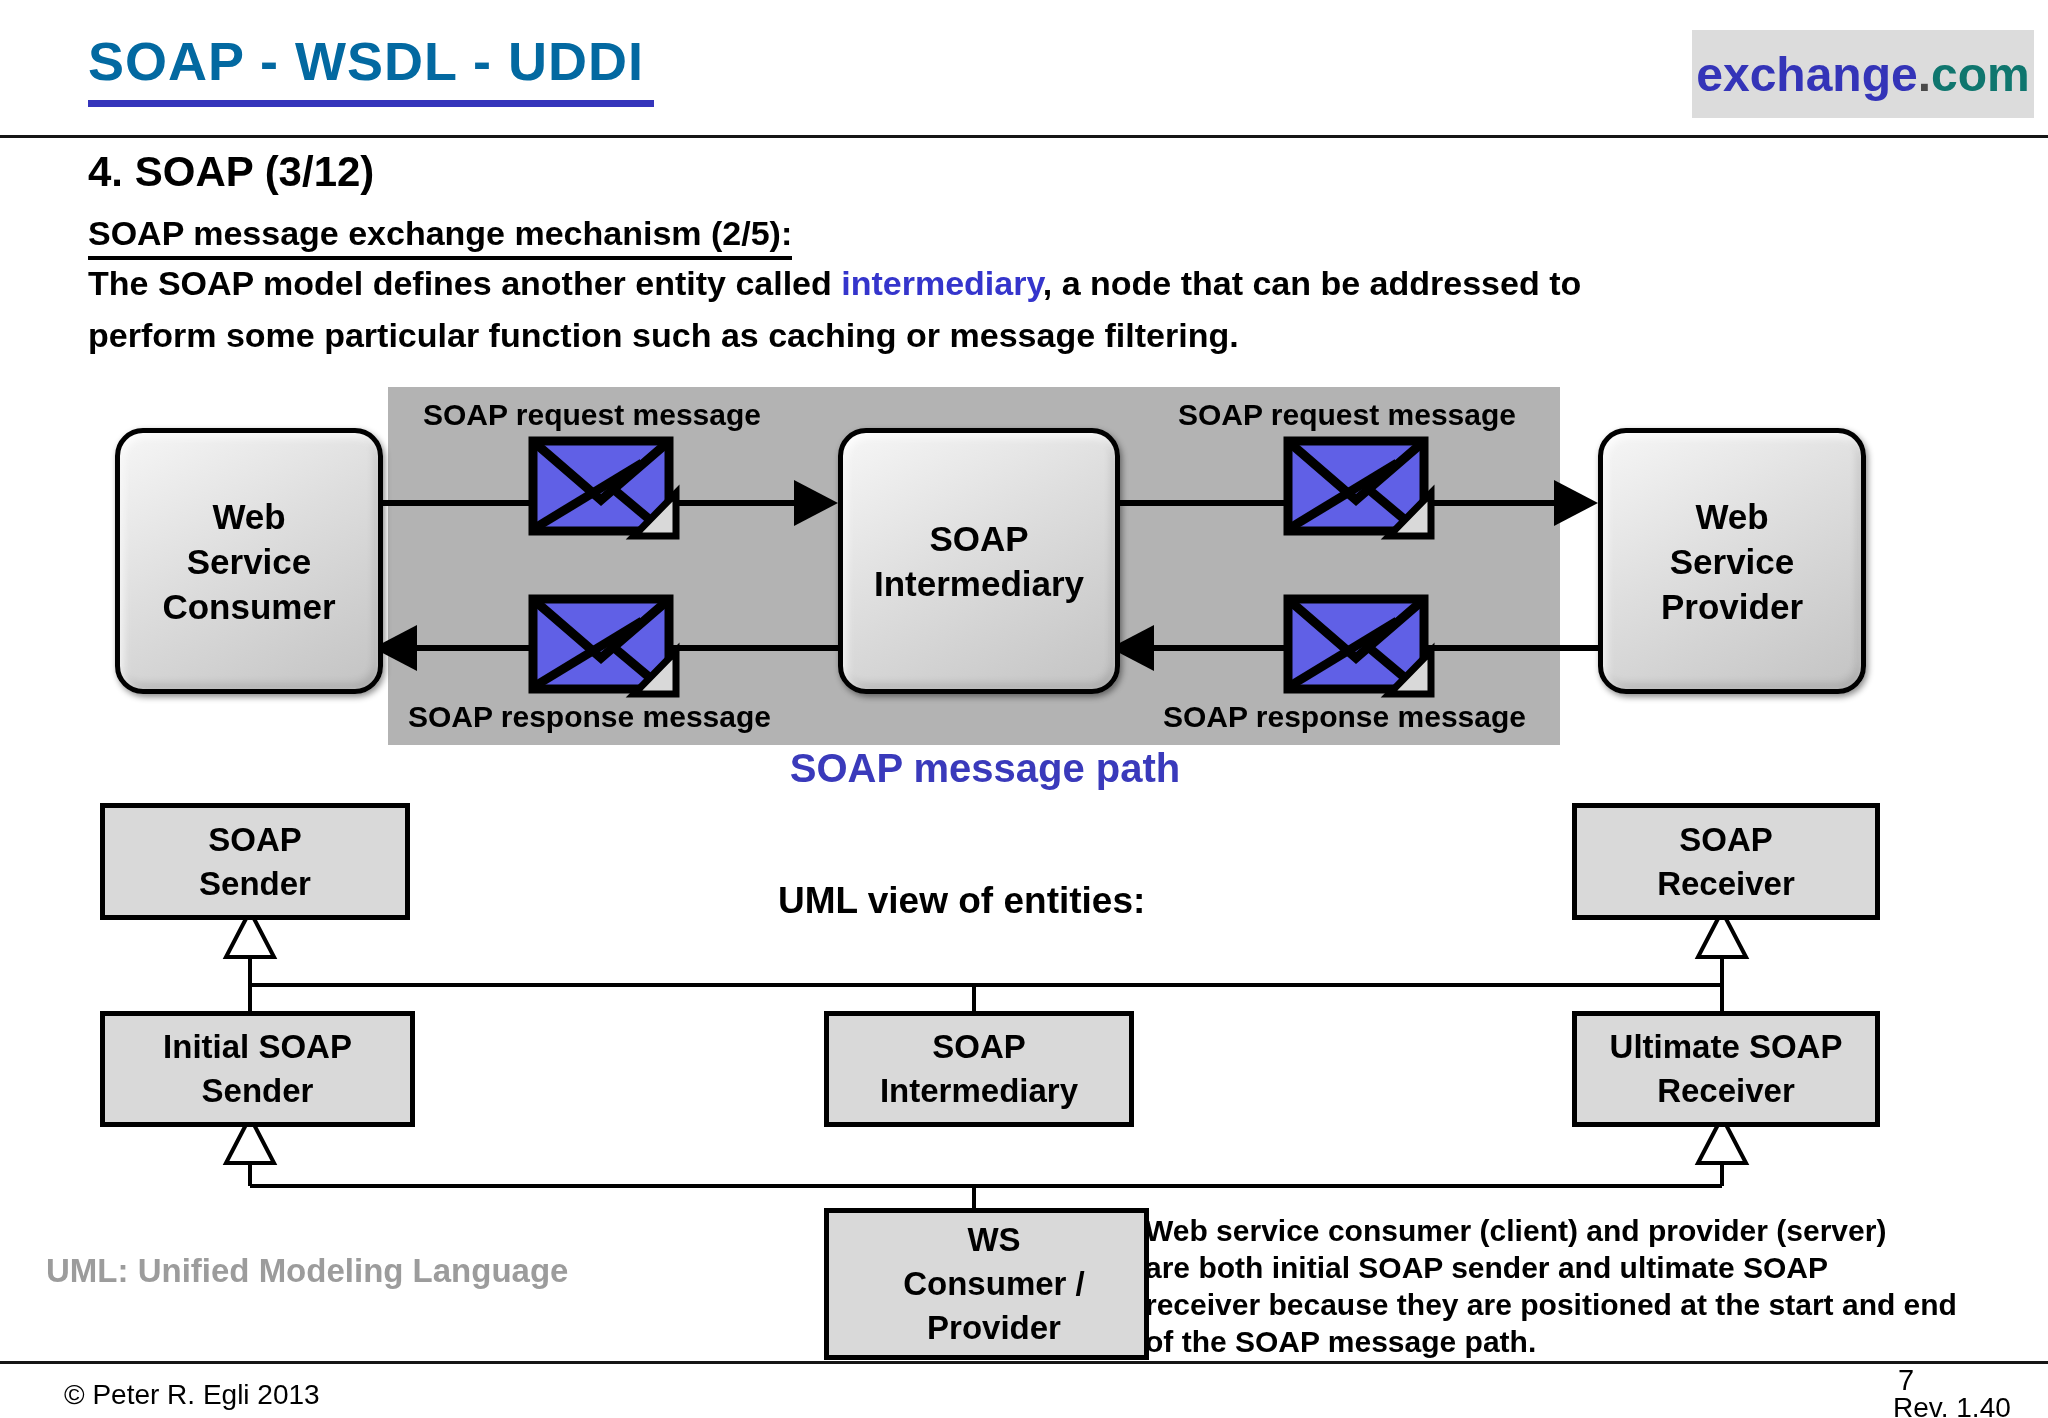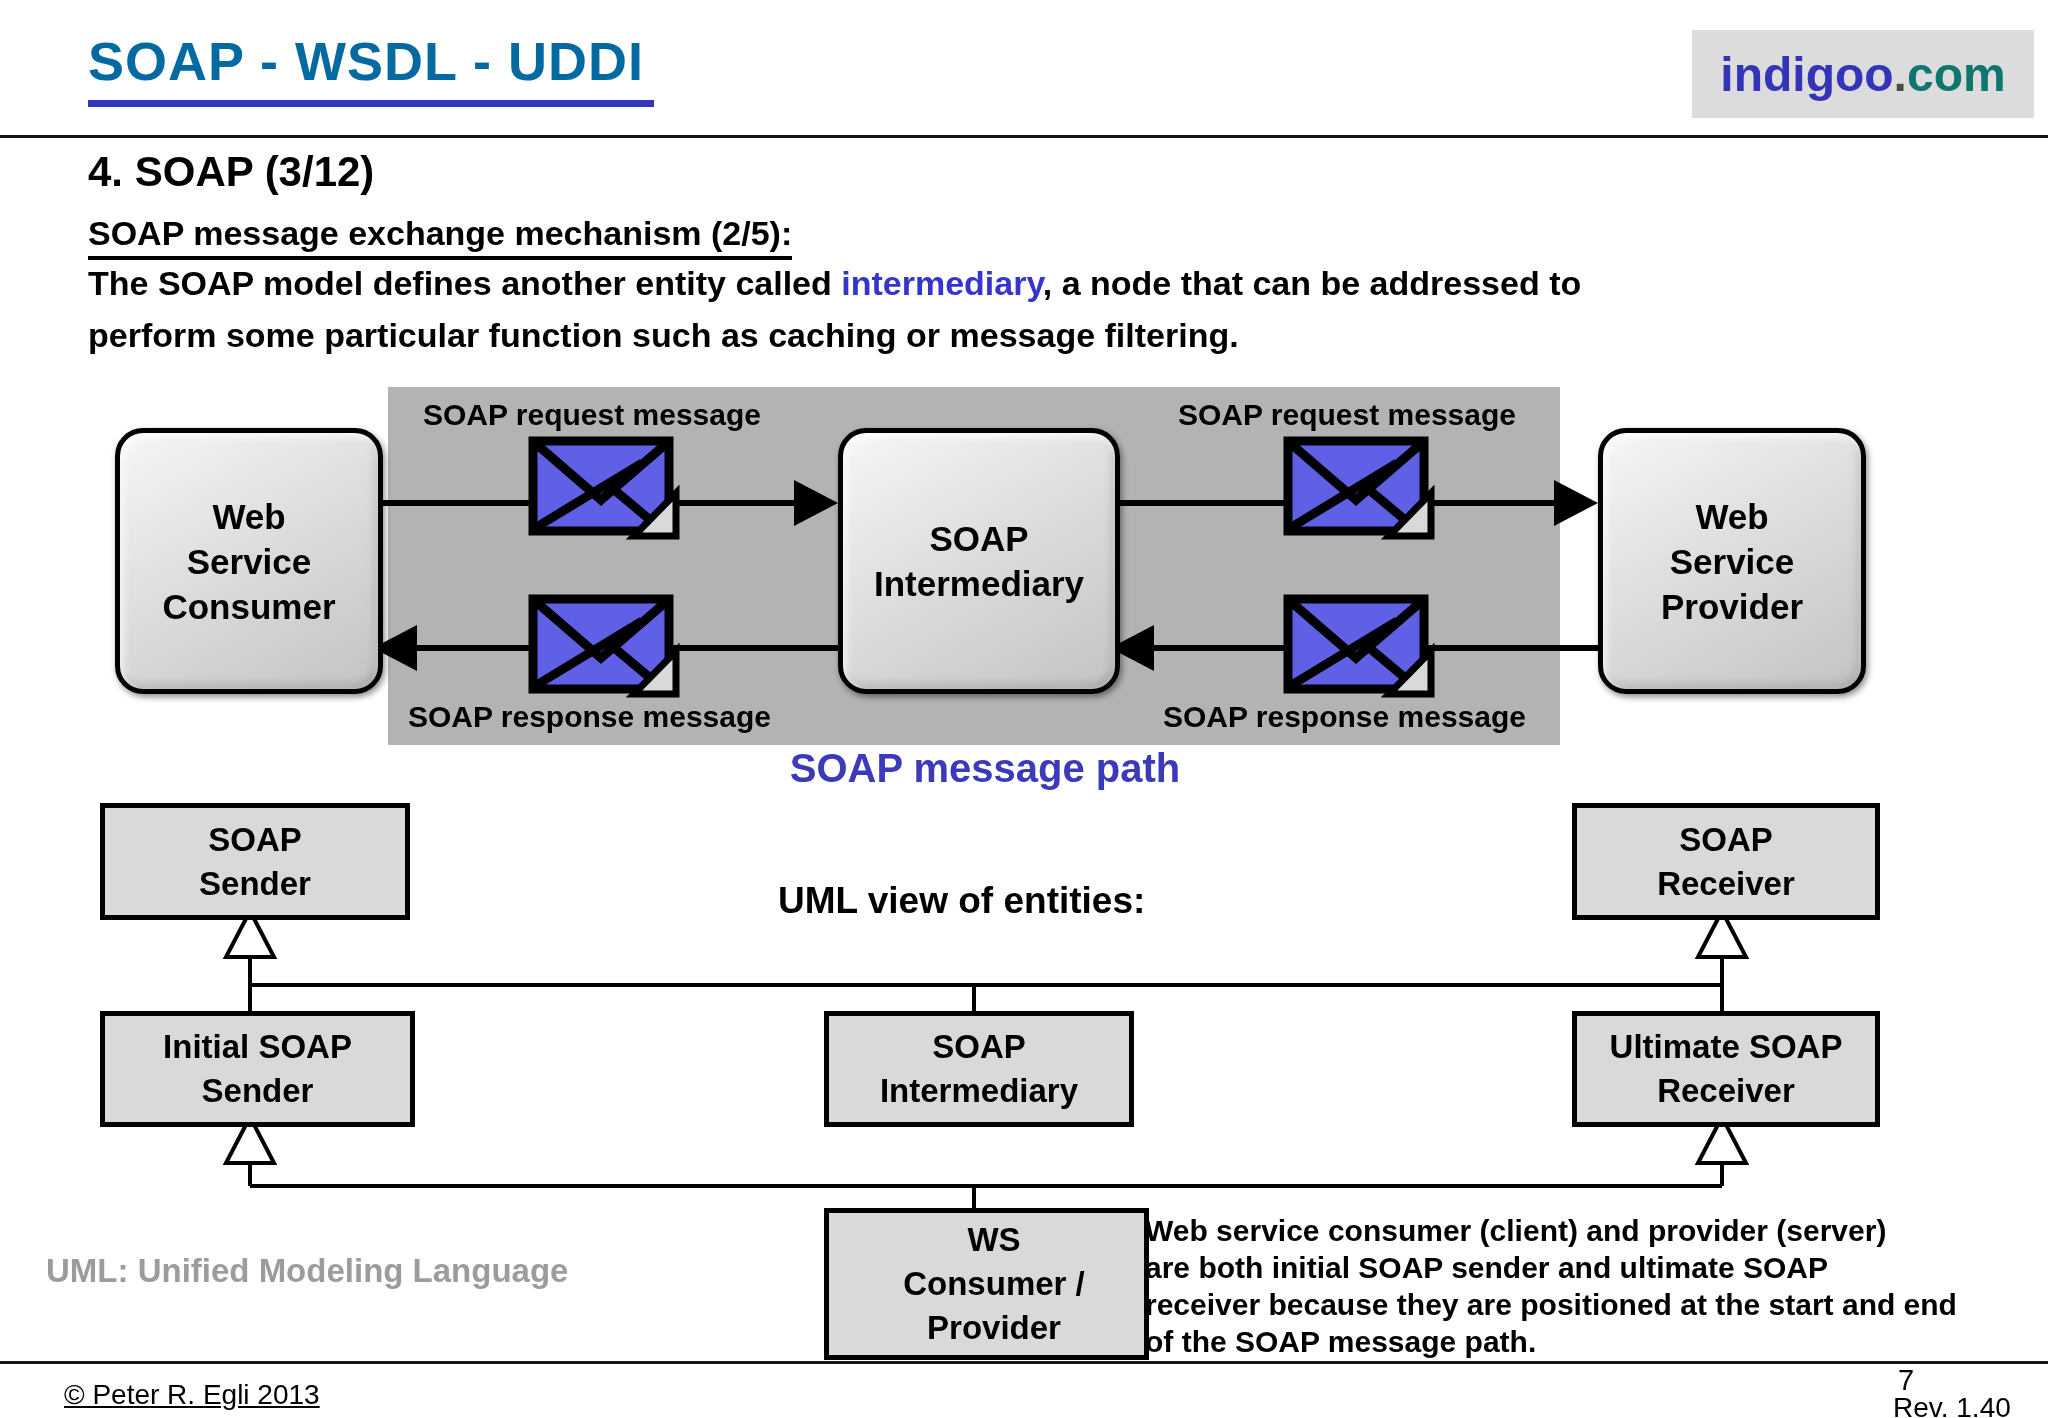--- a/index.html
+++ b/index.html
@@ -82,34 +82,34 @@
   .uml-ws{left:824px;top:1208px;width:300px;height:142px;padding-left:15px;}
   .uml-heading{left:778px;top:836px;font-size:37px;font-weight:bold;margin-top:44px;}
   .uml-note{left:46px;top:1252px;font-size:33px;font-weight:bold;color:#9C9C9C;}
   .uml-explanation{
     left:1145px;top:1212px;width:900px;
     font-size:30px;font-weight:bold;line-height:37px;
   }
 
   
   .footer-rule{left:0;top:1361px;width:2048px;height:3px;background:#161616;}
-  .copyright{left:64px;top:1379px;font-size:28px;text-decoration:underline;}
+  .copyright{left:64px;top:1379px;font-size:28px;}
   .page-number{left:1898px;top:1364px;font-size:29px;}
   .revision{left:1893px;top:1392px;font-size:28px;}
 
   svg.overlay{left:0;top:0;pointer-events:none;}
 </style>
 </head>
 <body>
 
 <div class="slide">
 
   <div class="abs page-title">SOAP - WSDL - UDDI</div>
   <div class="abs logo">
-    <span class="p1">indigoo</span>
+    <span class="p1">exchange</span>
       <span class="dot">.</span>
       <span class="p2">com</span>
   </div>
   <div class="abs header-rule"></div>
 
   <div class="abs section-title">4. SOAP (3/12)</div>
   <div class="abs subtitle">SOAP message exchange mechanism (2/5):</div>
   <div class="abs para para-line1"><span>The SOAP model defines another entity called </span><span class="hl">intermediary</span><span>, a node that can be addressed to</span></div>
   <div class="abs para para-line2">perform some particular function such as caching or message filtering.</div>
 

